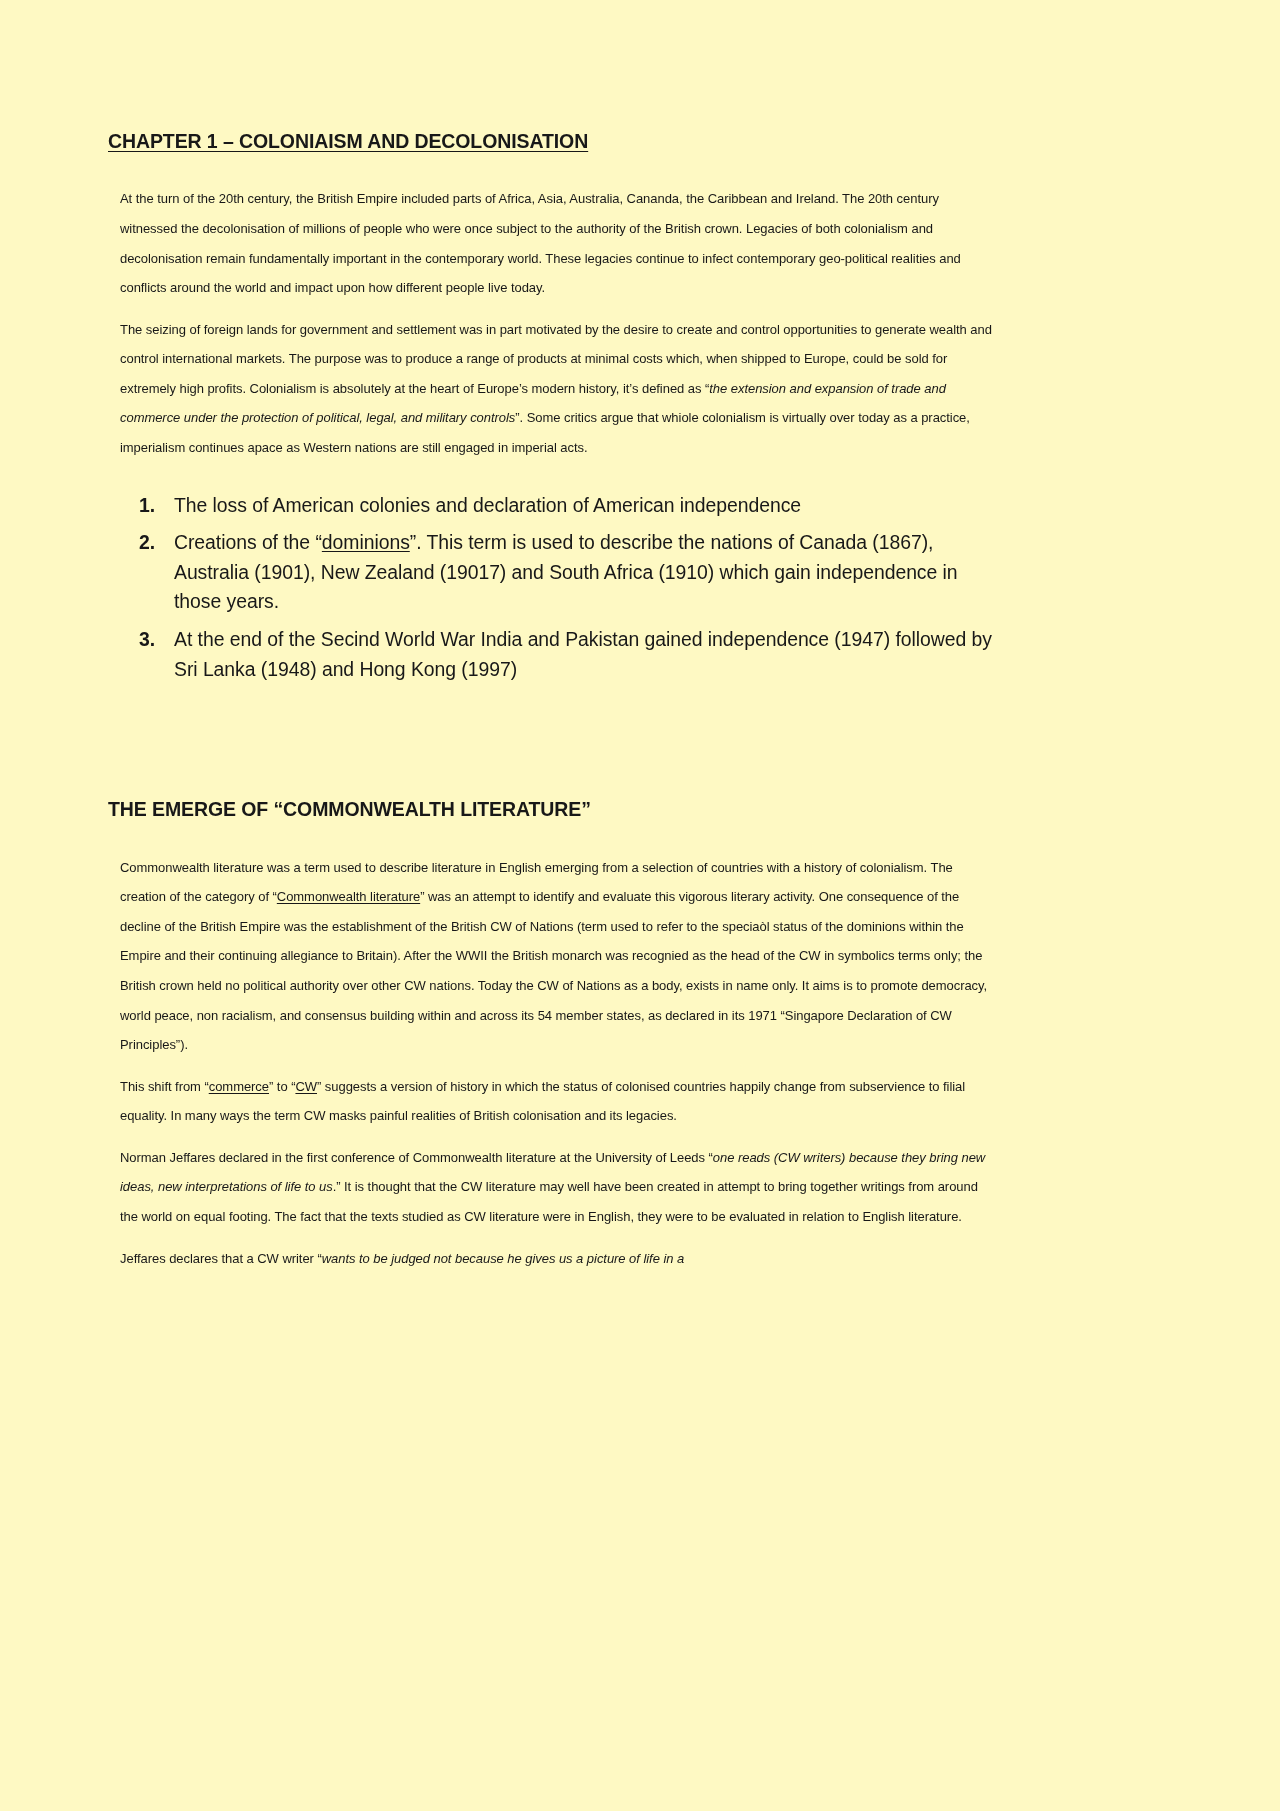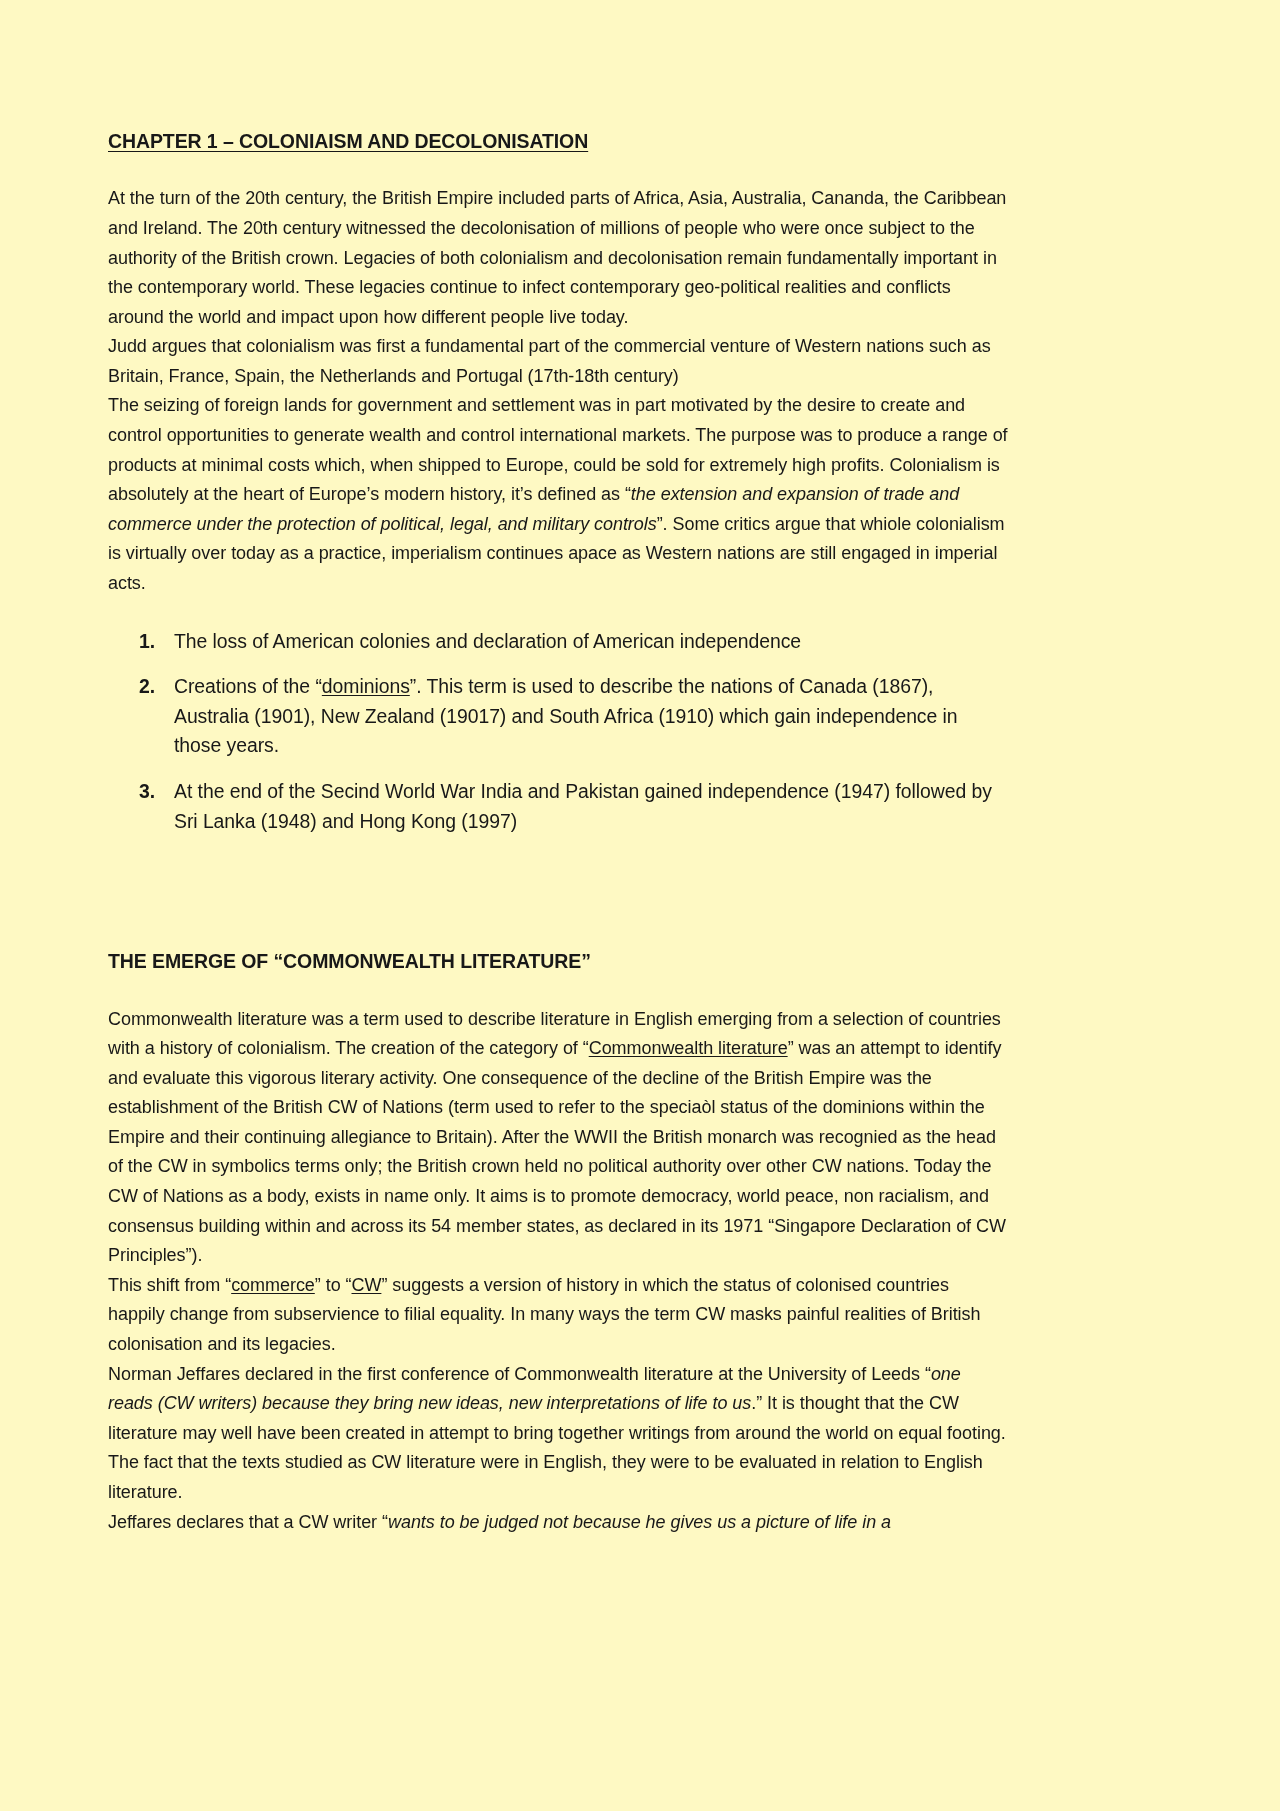--- a/index.html
+++ b/index.html
@@ -33,23 +33,23 @@
     line-height: 1.35;
   }
   h1.section-heading.underlined {
     text-decoration: underline;
     text-underline-offset: 3px;
   }
   h1.section-heading.second {
     margin: 0 0 30px 0;
   }
   p.para {
-    font-size: 18px;
+    font-size: 13px;
     line-height: 29.6px;
-    margin: 0;
+    margin: 12px;
     text-align: left;
     letter-spacing: -0.05px;
   }
   p.para + p.para {
     margin-top: 0;
   }
   em, .it {
     font-style: italic;
   }
   .ul {
@@ -59,21 +59,21 @@
   ol.numlist {
     margin: 28px 0 0 0;
     padding: 0 0 0 66px;
     list-style: none;
     counter-reset: li;
   }
   ol.numlist > li {
     position: relative;
     font-size: 19.4px;
     line-height: 29.6px;
-    margin: 16px 0 0 0;
+    margin: 8px 0 0 0;
     padding-left: 0;
     letter-spacing: -0.05px;
   }
   ol.numlist > li::before {
     counter-increment: li;
     content: counter(li) ".";
     position: absolute;
     left: -35px;
     width: 26px;
     text-align: left;
@@ -86,21 +86,20 @@
 </head>
 <body>
 
 <div class="page">
   <div class="doc-body">
 
     <h1 class="section-heading underlined">CHAPTER 1 – COLONIAISM AND DECOLONISATION</h1>
 
     <p class="para">At the turn of the 20th century, the British Empire included parts of Africa, Asia, Australia, Cananda, the Caribbean and Ireland. The 20th century witnessed the decolonisation of millions of people who were once subject to the authority of the British crown. Legacies of both colonialism and decolonisation remain fundamentally important in the contemporary world. These legacies continue to infect contemporary geo-political realities and conflicts around the world and impact upon how different people live today.</p>
 
-    <p class="para">Judd argues that colonialism was first a fundamental part of the commercial venture of Western nations such as Britain, France, Spain, the Netherlands and Portugal (17th-18th century)</p>
 
     <p class="para">The seizing of foreign lands for government and settlement was in part motivated by the desire to create and control opportunities to generate wealth and control international markets. The purpose was to produce a range of products at minimal costs which, when shipped to Europe, could be sold for extremely high profits. Colonialism is absolutely at the heart of Europe’s modern history, it’s defined as “<span class="it">the extension and expansion of trade and commerce under the protection of political, legal, and military controls</span>”. Some critics argue that whiole colonialism is virtually over today as a practice, imperialism continues apace as Western nations are still engaged in imperial acts.</p>
 
 
 
     <ol class="numlist">
       <li>The loss of American colonies and declaration of American independence</li>
       <li>Creations of the “<span class="ul">dominions</span>”. This term is used to describe the nations of Canada (1867), Australia (1901), New Zealand (19017) and South Africa (1910) which gain independence in those years.</li>
       <li>At the end of the Secind World War India and Pakistan gained independence (1947) followed by Sri Lanka (1948) and Hong Kong (1997)</li>
     </ol>

